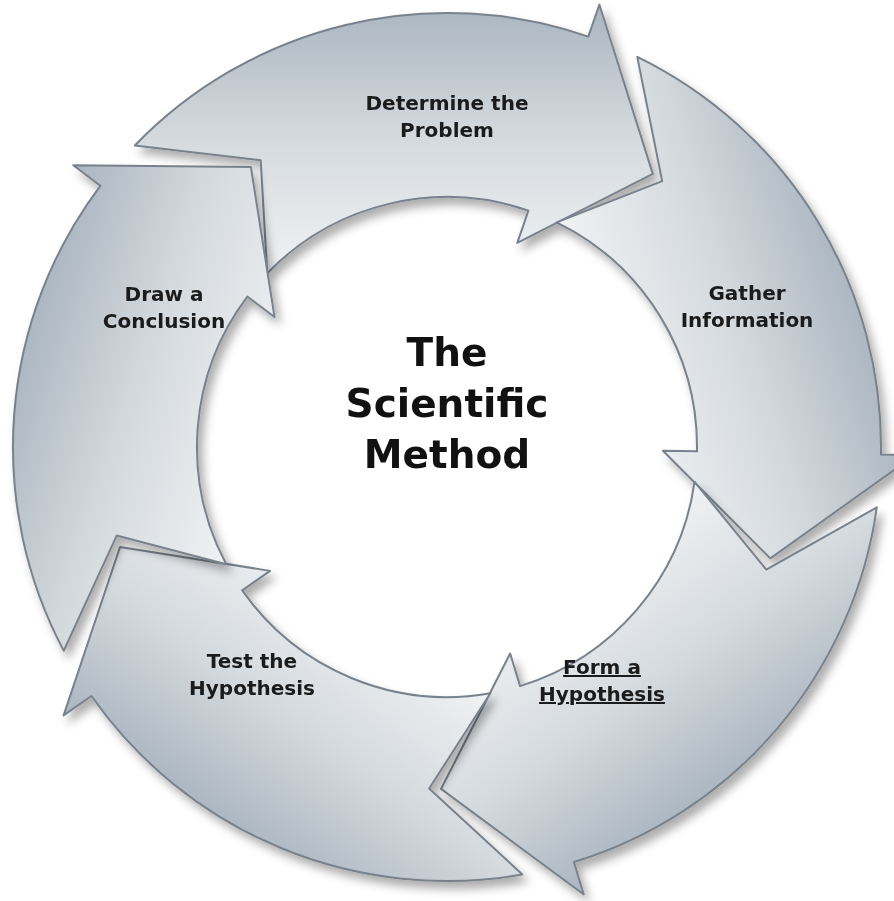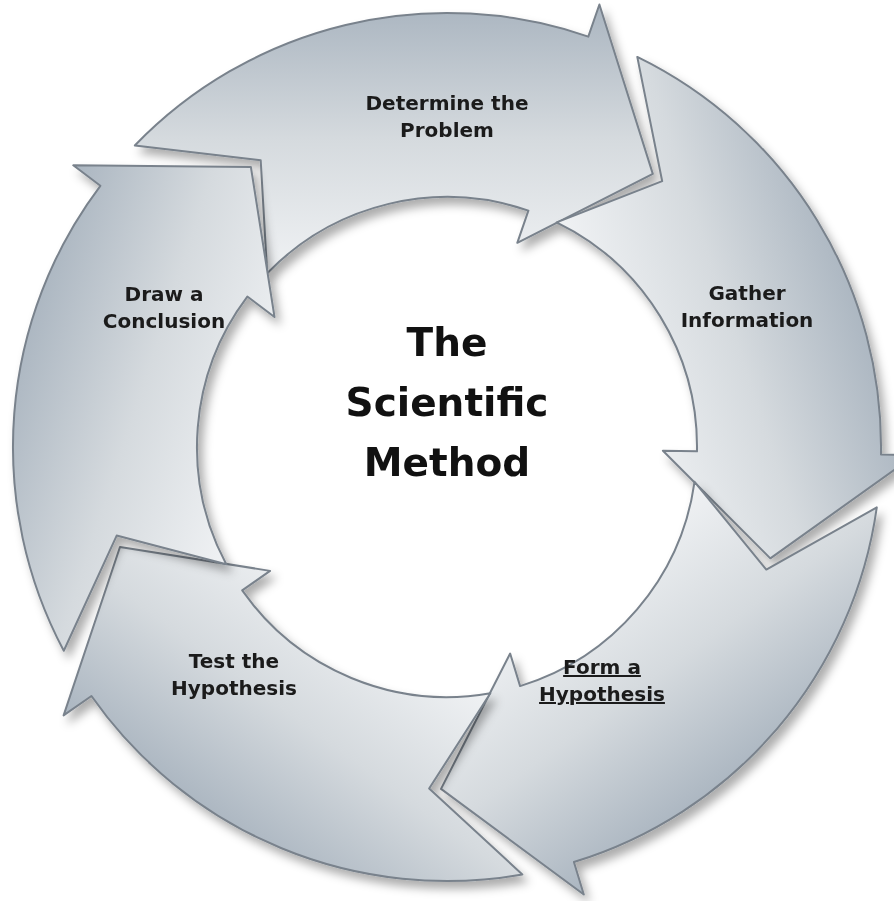--- a/index.html
+++ b/index.html
@@ -2,21 +2,21 @@
 <html><head>
 <meta charset="utf-8">
 <style>
   html,body{margin:0;padding:0;background:#ffffff;}
   #stage{position:relative;width:894px;height:901px;background:#ffffff;overflow:hidden;
          font-family:"DejaVu Sans","Liberation Sans",sans-serif;}
   .step-label{position:absolute;transform:translate(-50%,-50%);text-align:center;
          font-weight:bold;font-size:20px;line-height:27px;color:#1b1b1b;
          white-space:pre-line;letter-spacing:0px;}
   .center-title{position:absolute;left:447px;top:403px;transform:translate(-50%,-50%);
-         text-align:center;font-weight:bold;font-size:39px;line-height:60px;color:#111111;
+         text-align:center;font-weight:bold;font-size:39px;line-height:51px;color:#111111;
          white-space:pre-line;}
   svg{position:absolute;left:0;top:0;}
 </style>
 </head>
 <body>
 
 <div id="stage">
 
   <svg width="894" height="901" viewBox="0 0 894 901">
     <defs>
@@ -62,18 +62,18 @@
 
   <div class="step-label" style="left:747px;top:307px;">Gather
 Information</div>
 
   <div class="step-label" style="left:447px;top:117px;">Determine the
 Problem</div>
 
   <div class="step-label" style="left:602px;top:681px;text-decoration:underline;">Form a
 Hypothesis</div>
 
-  <div class="step-label" style="left:234px;top:675px;">Test the
+  <div class="step-label" style="left:252px;top:675px;">Test the
 Hypothesis</div>
 
   <div class="step-label" style="left:124px;top:308px;margin-left:40px;">Draw a
 Conclusion</div>
 </div>
 
 </body></html>

